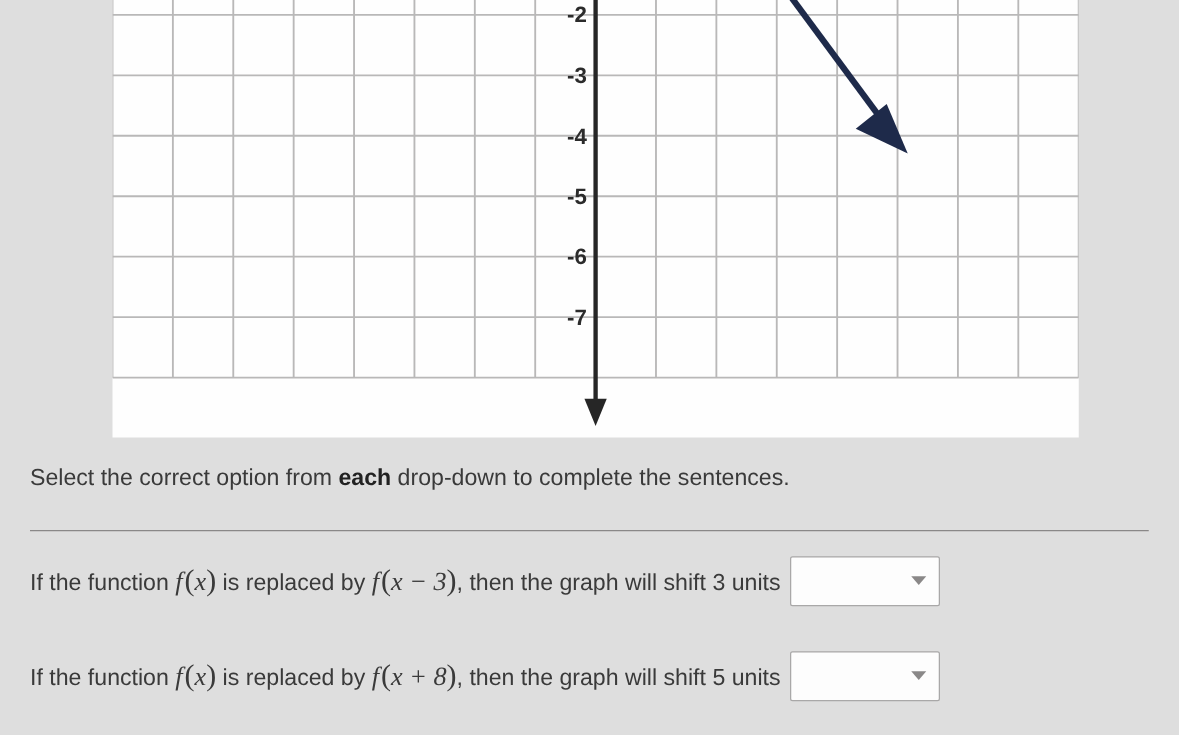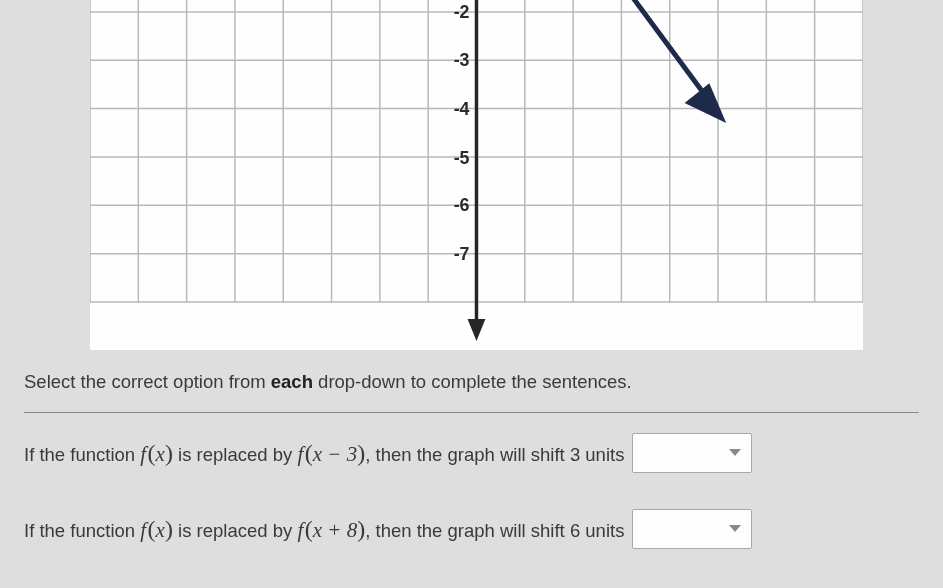--- a/index.html
+++ b/index.html
@@ -20,21 +20,21 @@
       position: absolute;
       inset: 0;
     }
     .text-area {
       padding: 18px 24px 0 24px;
       font-size: 18.5px;
       color: #3a3a3a;
       line-height: 1.5;
     }
     .instruction {
-      margin-bottom: 16px;
+      margin-bottom: 28px;
     }
     .hr {
       border: none;
       border-top: 1.5px solid #8a8888;
       margin-bottom: 20px;
     }
     .sentence-row {
       display: flex;
       align-items: center;
       gap: 8px;
@@ -125,19 +125,19 @@
     <span>
       <span>If the function </span><span class="math-fn">f</span> <span class="math-paren">(</span><span class="math-var">x</span><span class="math-paren">)</span><span> is replaced by </span><span class="math-fn">f</span> <span class="math-paren">(</span><span class="math-var">x − 3</span><span class="math-paren">)</span><span>, then the graph will shift 3 units</span>
     </span>
     <div class="dropdown">
       <div class="caret"></div>
     </div>
   </div>
 
   <div class="sentence-row">
     <span>
-      <span>If the function </span><span class="math-fn">f</span> <span class="math-paren">(</span><span class="math-var">x</span><span class="math-paren">)</span><span> is replaced by </span><span class="math-fn">f</span> <span class="math-paren">(</span><span class="math-var">x + 8</span><span class="math-paren">)</span><span>, then the graph will shift 6 units</span>
+      <span>If the function </span><span class="math-fn">f</span> <span class="math-paren">(</span><span class="math-var">x</span><span class="math-paren">)</span><span> is replaced by </span><span class="math-fn">f</span> <span class="math-paren">(</span><span class="math-var">x + 8</span><span class="math-paren">)</span><span>, then the graph will shift 5 units</span>
     </span>
     <div class="dropdown">
       <div class="caret"></div>
     </div>
   </div>
 </div>
 
 </body></html>

